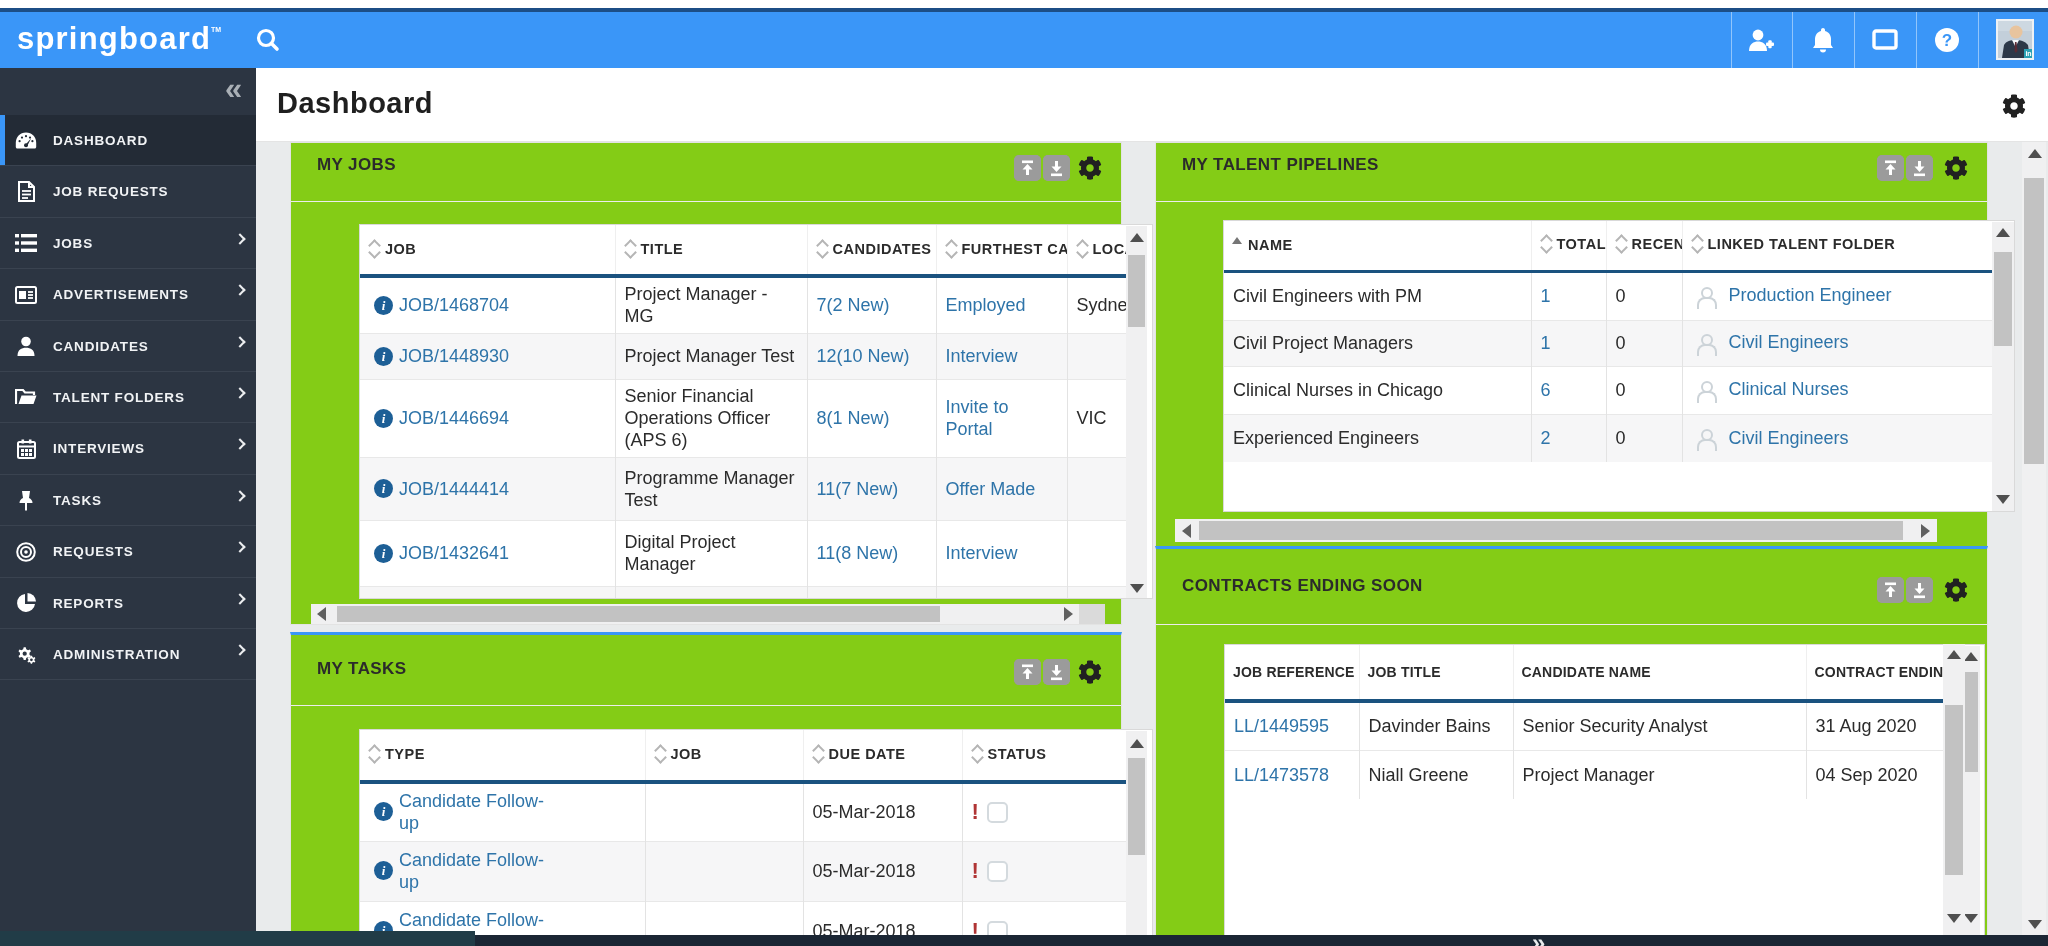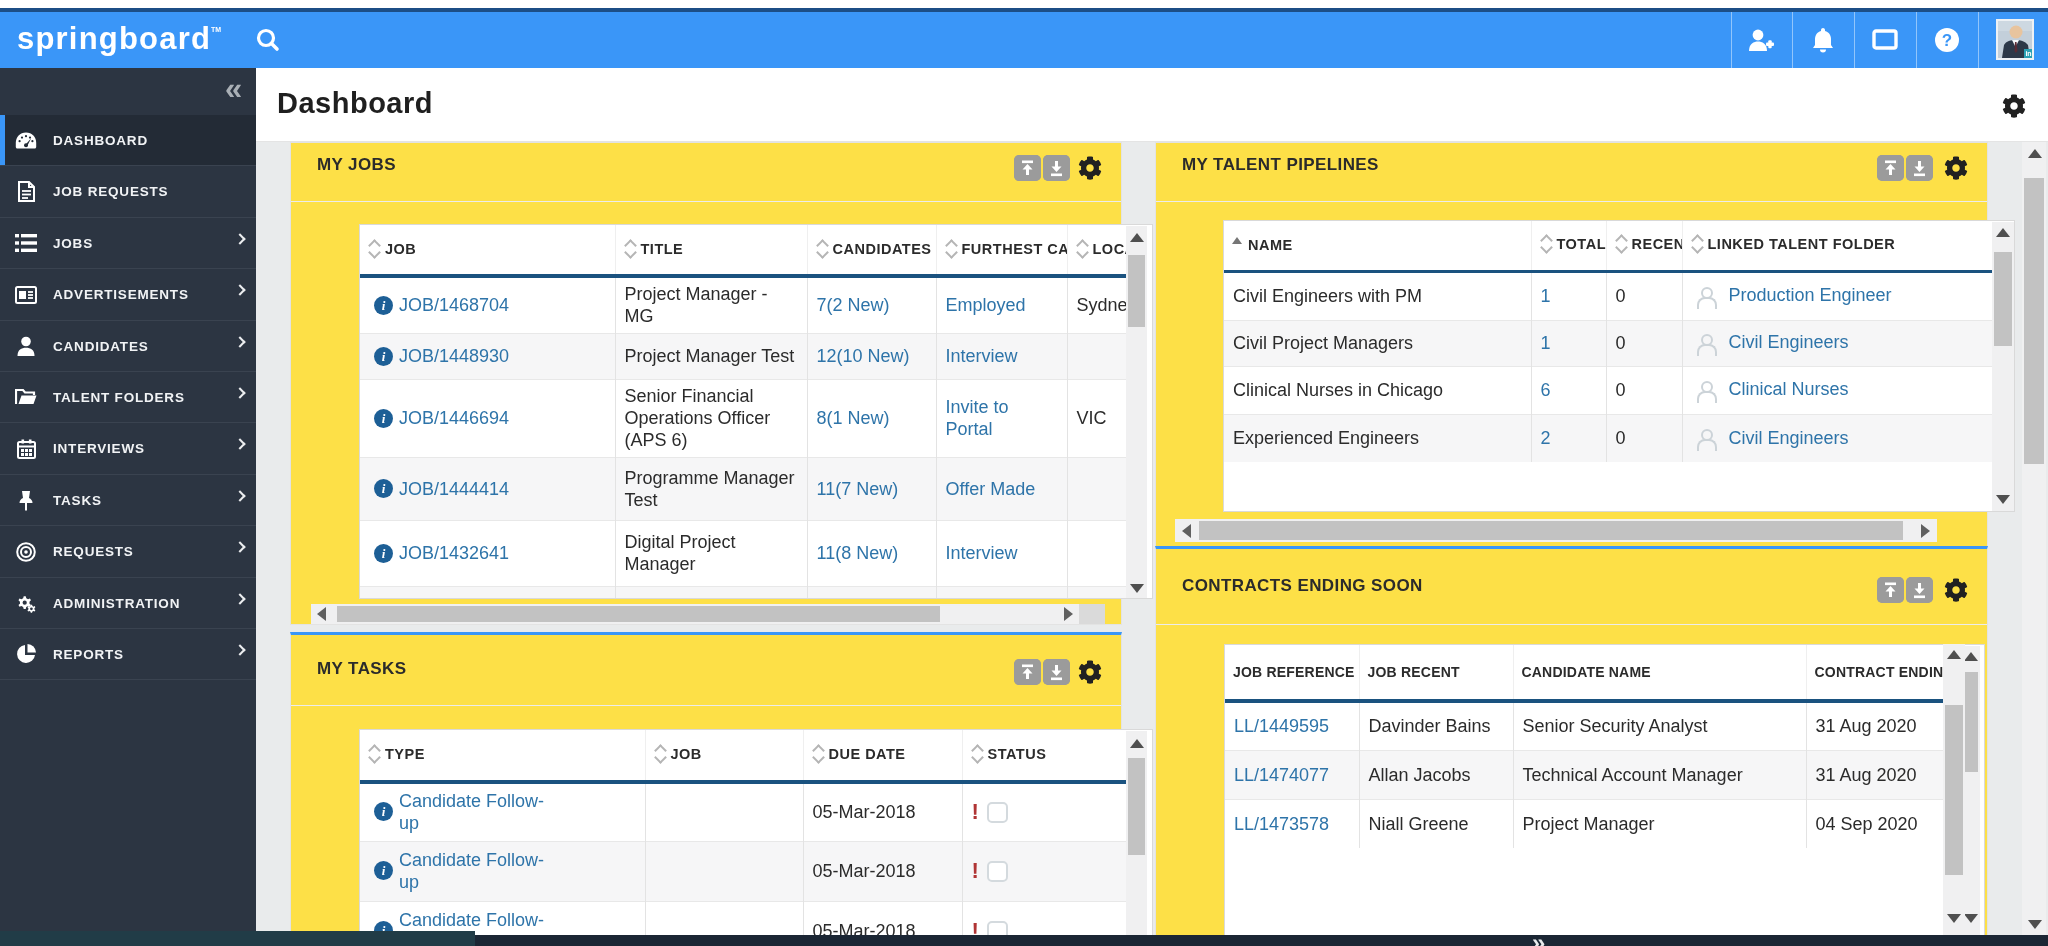--- a/index.html
+++ b/index.html
@@ -28,21 +28,21 @@
 .mi.active { background:#232b36; }
 .mi.active:before { content:""; position:absolute; left:0; top:0; width:5px; height:100%; background:#3a96f8; }
 .mi.active .ic,.mi.active .lb { margin-left:0; }
 
 
 #content { left:256px; top:68px; width:1792px; height:878px; background:#e9ebec; }
 #hband { position:absolute; left:0; top:0; width:1792px; height:74px; background:#fff; border-bottom:1px solid #e4e4e4; }
 #hband h1 { position:absolute; left:21px; top:19px; font-size:29px; letter-spacing:0.5px; color:#1f1f1f; }
 
 
-.panel { position:absolute; background:#fde047; border:1px solid #e3e3e3; }
+.panel { position:absolute; background:#84cc16; border:1px solid #e3e3e3; }
 .panel.bt { border-top:3px solid #3a96f8; }
 .phead { position:relative; border-bottom:1px solid #ececec; }
 .ptitle { position:absolute; left:26px; font-size:17px; font-weight:bold; letter-spacing:0.4px; color:#2b2b2b; white-space:nowrap; }
 .pbtn { position:absolute; width:27px; height:26px; background:#9b9b9b; border-radius:5px; }
 .pgear { position:absolute; width:24px; height:24px; }
 
 
 .twrap { position:absolute; border:1px solid #d9d9d9; background:#fff; overflow:hidden;margin-left:48px; }
 table.grid { border-collapse:collapse; table-layout:fixed; background:#fff; }
 table.grid th { border-bottom:4px solid #1a527f; font-size:14.5px; letter-spacing:0.5px; color:#2b2b2b; text-align:left; vertical-align:middle; padding:0 4px 0 8px; white-space:nowrap; overflow:hidden; }
@@ -245,42 +245,42 @@
         <div class="ic">
             <svg width="20" height="20" viewBox="0 0 20 20">
               <circle cx="10" cy="10" r="8.8" fill="none" stroke="#fff" stroke-width="2"></circle>
               <circle cx="10" cy="10" r="5" fill="none" stroke="#fff" stroke-width="2"></circle>
               <circle cx="10" cy="10" r="1.8" fill="#fff"></circle>
             </svg>
           </div>
         <div class="lb">REQUESTS</div>
           <div class="ch"></div>
       </div>
+      <div class="mi">
+        <div class="ic">
+            <svg width="20" height="20" viewBox="0 0 20 20">
+              <path d="M9 1 A 9 9 0 1 0 19 11 L9 11 Z" fill="#fff"></path>
+              <path d="M11.5 0 A 9 9 0 0 1 20 8.5 L11.5 8.5 Z" fill="#fff"></path>
+            </svg>
+          </div>
+        <div class="lb">REPORTS</div>
+          <div class="ch"></div>
+      </div>
       <div class="mi" style="border-bottom:1px solid #3a4350">
         <div class="ic">
             <svg width="24" height="20" viewBox="0 0 24 20">
               <g fill="#fff">
                 <path d="M9.5 2.6 L11.7 2.6 L12.3 4.8 L14.2 5.9 L16.3 5 L17.4 6.9 L15.8 8.5 L15.8 10.7 L17.4 12.3 L16.3 14.2 L14.2 13.3 L12.3 14.4 L11.7 16.6 L9.5 16.6 L8.9 14.4 L7 13.3 L4.9 14.2 L3.8 12.3 L5.4 10.7 L5.4 8.5 L3.8 6.9 L4.9 5 L7 5.9 L8.9 4.8 Z"></path>
                 <circle cx="10.6" cy="9.6" r="2.3" fill="#2c3542"></circle>
                 <path d="M17.2 11.9 L18.6 11.9 L19 13.3 L20.2 14 L21.5 13.4 L22.2 14.6 L21.2 15.6 L21.2 17 L22.2 18 L21.5 19.2 L20.2 18.6 L19 19.3 L18.6 20.7 L17.2 20.7 L16.8 19.3 L15.6 18.6 L14.3 19.2 L13.6 18 L14.6 17 L14.6 15.6 L13.6 14.6 L14.3 13.4 L15.6 14 L16.8 13.3 Z"></path>
                 <circle cx="17.9" cy="16.3" r="1.5" fill="#2c3542"></circle>
               </g>
             </svg>
           </div>
         <div class="lb">ADMINISTRATION</div>
-          <div class="ch"></div>
-      </div>
-      <div class="mi">
-        <div class="ic">
-            <svg width="20" height="20" viewBox="0 0 20 20">
-              <path d="M9 1 A 9 9 0 1 0 19 11 L9 11 Z" fill="#fff"></path>
-              <path d="M11.5 0 A 9 9 0 0 1 20 8.5 L11.5 8.5 Z" fill="#fff"></path>
-            </svg>
-          </div>
-        <div class="lb">REPORTS</div>
           <div class="ch"></div>
       </div>
     </div>
   </div>
   <div class="abs" id="content">
     <div id="hband">
       <h1>Dashboard</h1>
       <svg class="pgear" style="left:1746px;top:26px" viewBox="0 0 512 512">
           <path fill="#212121" d="M487.4 315.7l-42.6-24.6c4.3-23.2 4.3-47 0-70.2l42.6-24.6c4.9-2.8 7.1-8.6 5.5-14-11.1-35.6-30-67.8-54.7-94.6-3.8-4.1-10-5.1-14.8-2.3L380.8 110c-17.9-15.4-38.5-27.3-60.8-35.1V25.8c0-5.6-3.9-10.5-9.4-11.7-36.7-8.2-74.3-7.8-109.2 0-5.5 1.2-9.4 6.1-9.4 11.7V75c-22.2 7.9-42.8 19.8-60.8 35.1L88.7 85.5c-4.9-2.8-11-1.9-14.8 2.3-24.7 26.7-43.6 58.9-54.7 94.6-1.7 5.4.6 11.2 5.5 14L67.3 221c-4.3 23.2-4.3 47 0 70.2l-42.6 24.6c-4.9 2.8-7.1 8.6-5.5 14 11.1 35.6 30 67.8 54.7 94.6 3.8 4.1 10 5.1 14.8 2.3l42.6-24.6c17.9 15.4 38.5 27.3 60.8 35.1v49.2c0 5.6 3.9 10.5 9.4 11.7 36.7 8.2 74.3 7.8 109.2 0 5.5-1.2 9.4-6.1 9.4-11.7v-49.2c22.2-7.9 42.8-19.8 60.8-35.1l42.6 24.6c4.9 2.8 11 1.9 14.8-2.3 24.7-26.7 43.6-58.9 54.7-94.6 1.5-5.5-.7-11.3-5.6-14.1zM256 336c-44.1 0-80-35.9-80-80s35.9-80 80-80 80 35.9 80 80-35.9 80-80 80z"></path>
         </svg>
@@ -529,34 +529,28 @@
         <table class="grid" style="width:736px" id="ctbl">
           <colgroup>
               <col style="width:134px">
               <col style="width:154px">
               <col style="width:293px">
               <col style="width:155px">
             </colgroup>
           <tbody>
               <tr style="height:56px">
                 <th>JOB REFERENCE</th>
-                <th class="cl">JOB RECENT</th>
+                <th class="cl">JOB TITLE</th>
                 <th class="cl">CANDIDATE NAME</th>
                 <th class="cl">CONTRACT ENDING</th>
               </tr>
           <tr style="height:49px">
                 <td><a class="lnk">LL/1449595</a></td>
                 <td class="cl">Davinder Bains</td>
                 <td class="cl">Senior Security Analyst</td>
-                <td class="cl">31 Aug 2020</td>
-              </tr>
-          <tr style="height:49px" class="alt">
-                <td><a class="lnk">LL/1474077</a></td>
-                <td class="cl">Allan Jacobs</td>
-                <td class="cl">Technical Account Manager</td>
                 <td class="cl">31 Aug 2020</td>
               </tr>
           <tr style="height:49px">
                 <td><a class="lnk">LL/1473578</a></td>
                 <td class="cl">Niall Greene</td>
                 <td class="cl">Project Manager</td>
                 <td class="cl">04 Sep 2020</td>
               </tr>
         </tbody>
           </table>

